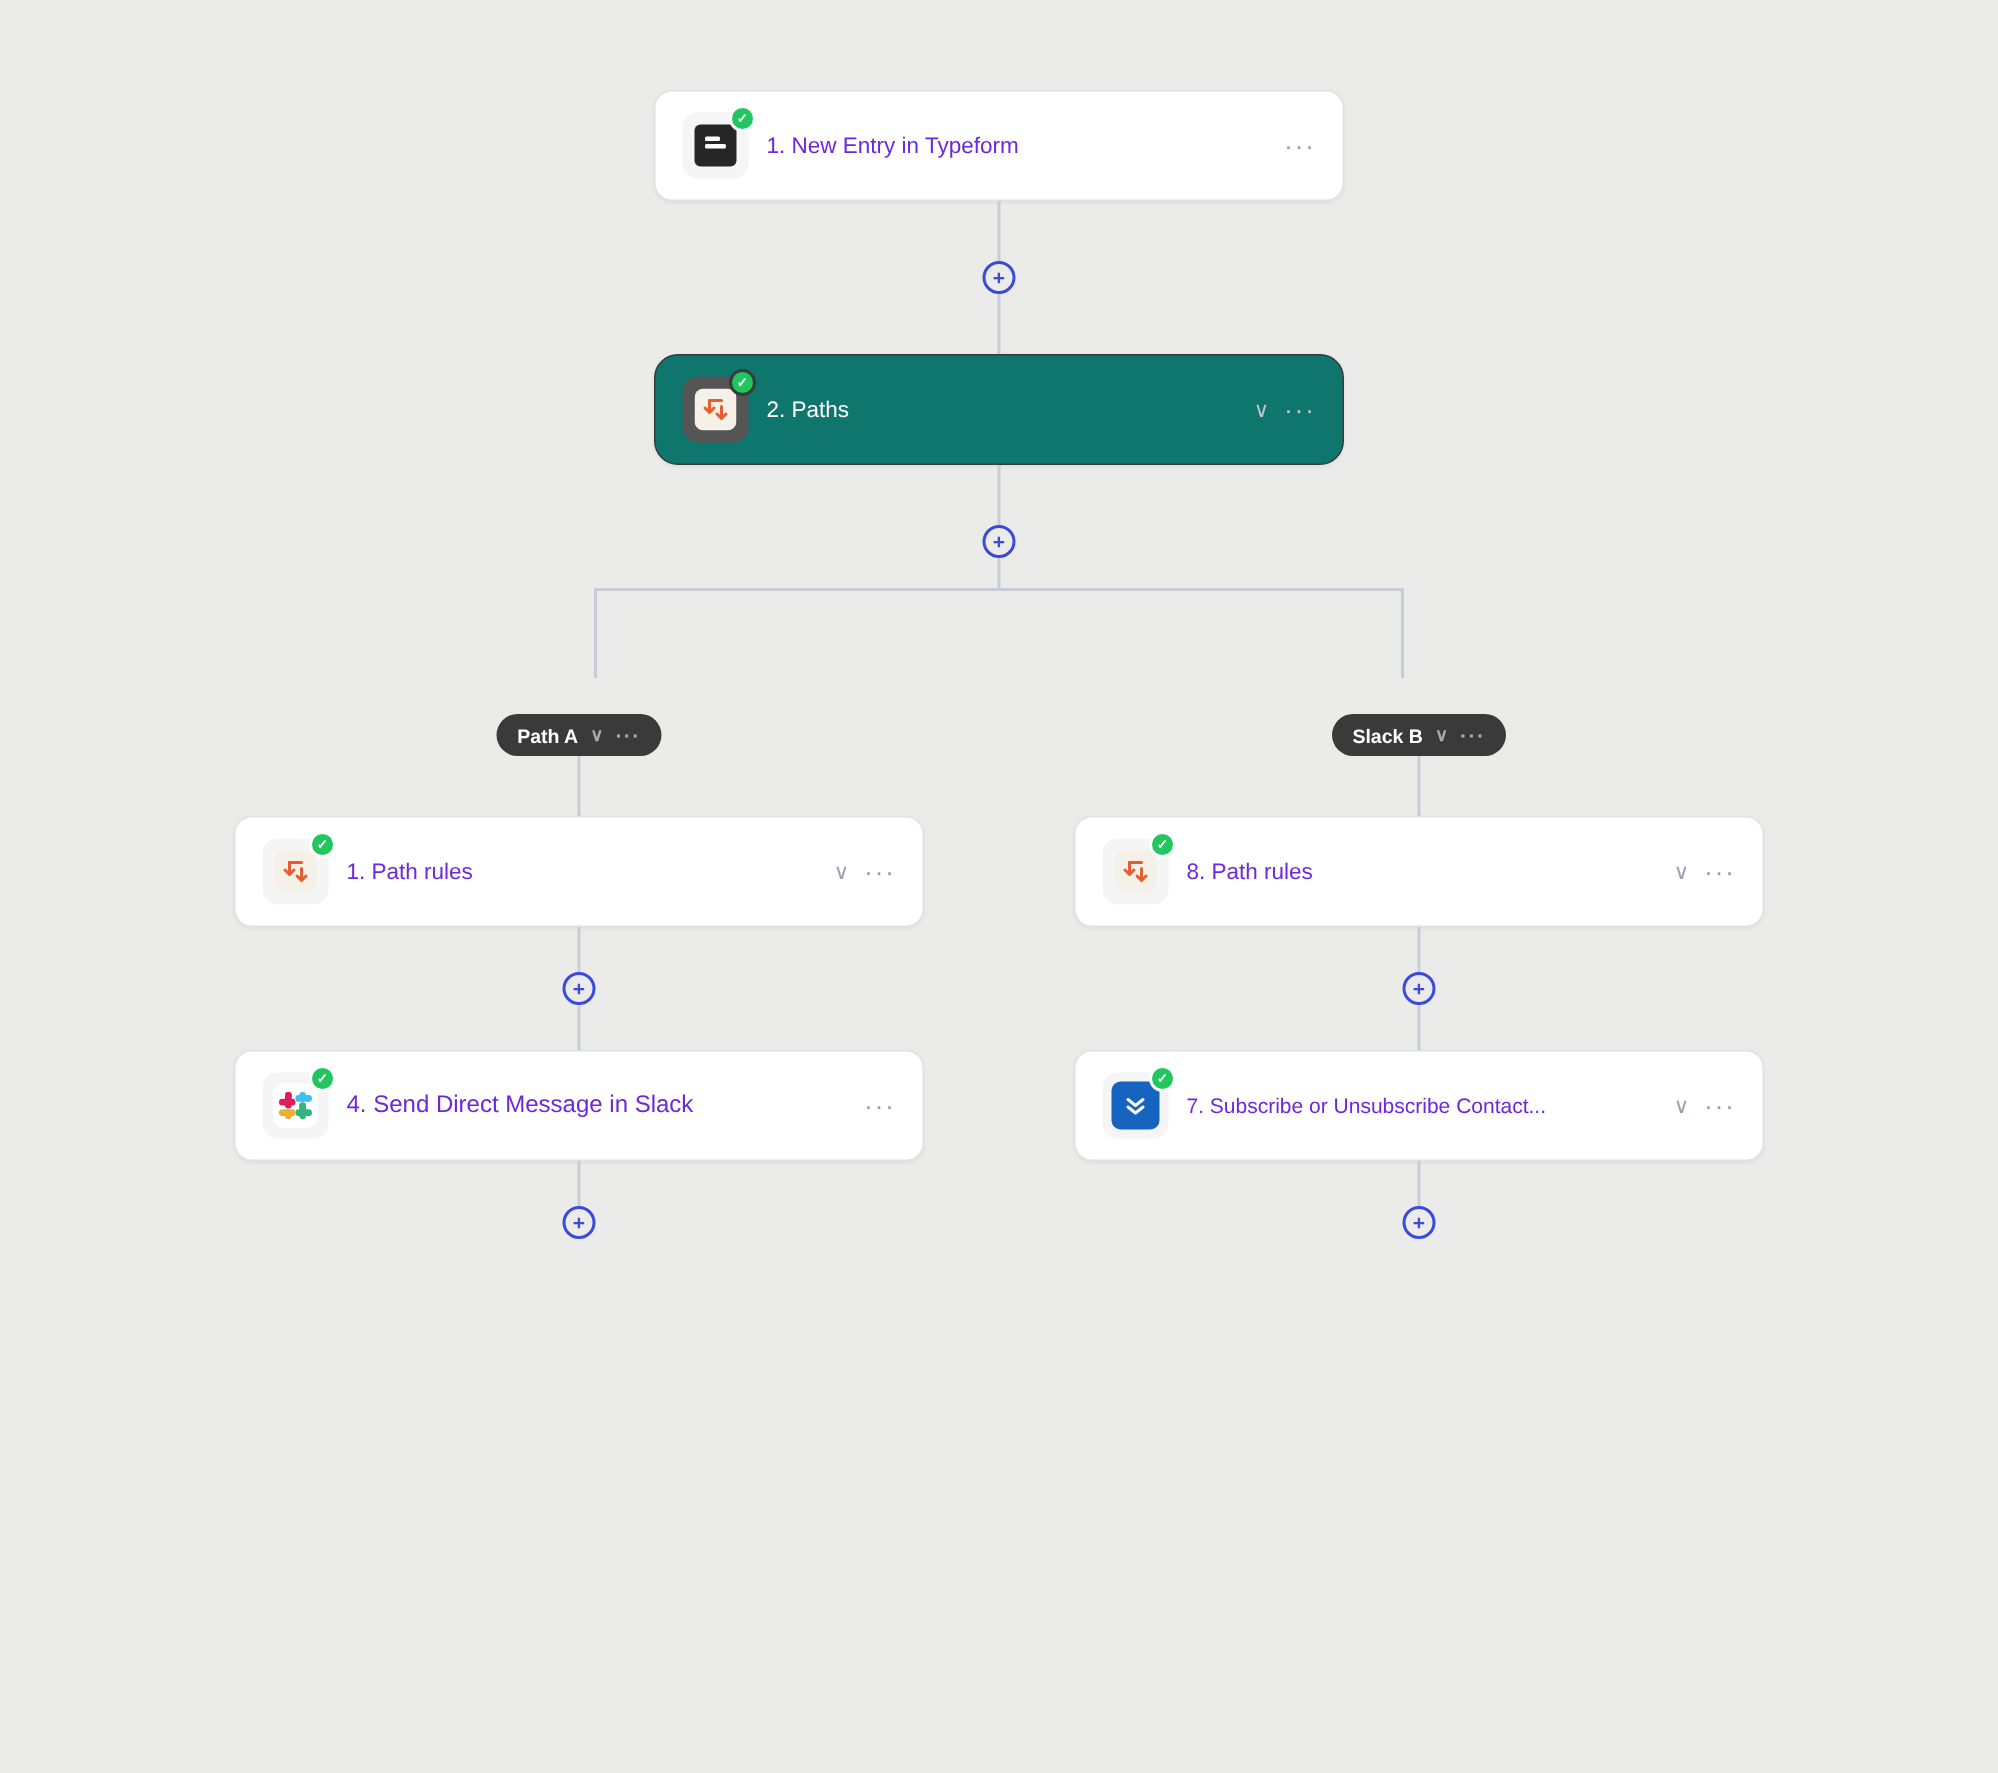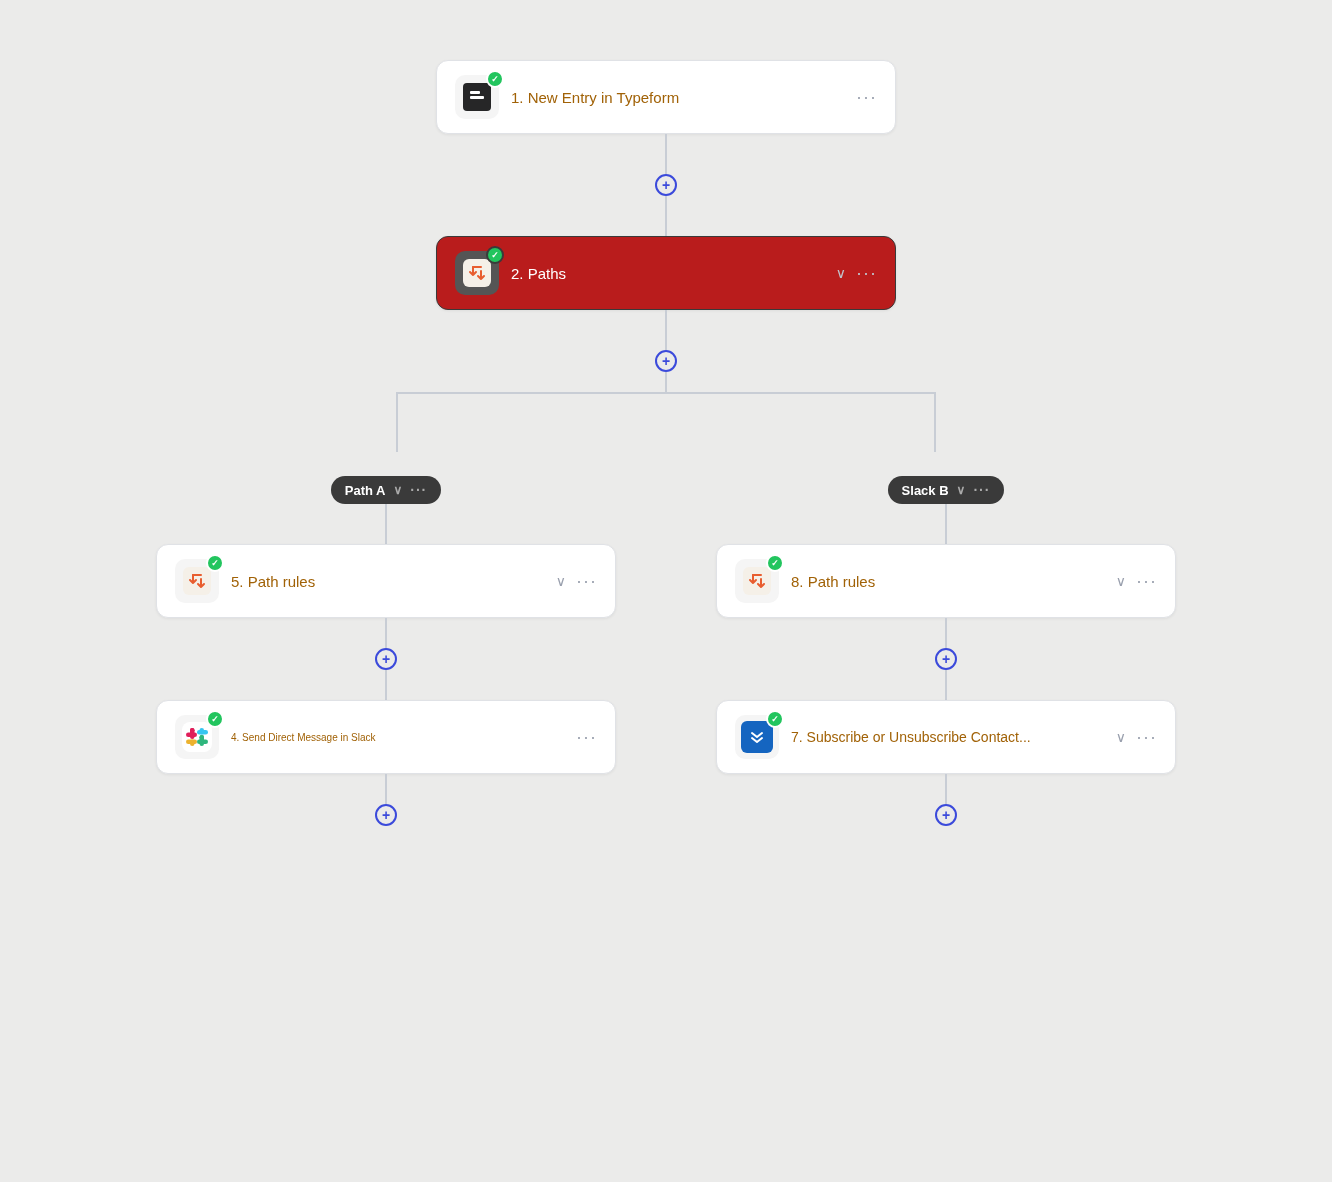--- a/index.html
+++ b/index.html
@@ -48,43 +48,44 @@
       border-radius: 12px;
       border: 1.5px solid #e0e2e6;
       padding: 14px 18px;
       display: flex;
       align-items: center;
       gap: 12px;
       position: relative;
       box-shadow: 0 1px 3px rgba(0,0,0,0.06);
     }
     .card-dark {
-      background: #b91c1c;
+      background: #0f766e;
       border-color: #3a3a3a;
+      border-radius: 16px;
     }
 
     .card-icon-wrapper {
       width: 44px;
       height: 44px;
       border-radius: 10px;
       background: #f5f5f5;
       display: flex;
       align-items: center;
       justify-content: center;
       flex-shrink: 0;
       position: relative;
     }
     .card-dark .card-icon-wrapper {
       background: #555;
     }
 
     .card-title {
       font-size: 15px;
       font-weight: 500;
-      color: #a16207;
+      color: #6d28d9;
       flex: 1;
     }
     .card-dark .card-title {
       color: #ffffff;
     }
 
     .card-actions {
       display: flex;
       align-items: center;
       gap: 10px;
@@ -322,21 +323,21 @@
         <div class="card branch-card">
           <div class="card-icon-wrapper">
             <svg width="28" height="28" viewBox="0 0 28 28" fill="none">
               <rect width="28" height="28" rx="6" fill="#f5f0e8"></rect>
               <path d="M10 8 L10 16 L7 13 M10 16 L13 13" stroke="#e85d2f" stroke-width="2" stroke-linecap="round" stroke-linejoin="round" fill="none"></path>
               <path d="M18 12 L18 20 L15 17 M18 20 L21 17" stroke="#e85d2f" stroke-width="2" stroke-linecap="round" stroke-linejoin="round" fill="none"></path>
               <line x1="10" y1="8" x2="18" y2="8" stroke="#e85d2f" stroke-width="2" stroke-linecap="round"></line>
             </svg>
             <div class="status-badge"></div>
           </div>
-          <span class="card-title">5. Path rules</span>
+          <span class="card-title">1. Path rules</span>
           <div class="card-actions">
             <span class="chevron-icon">∨</span>
             <span class="dots-icon">···</span>
           </div>
         </div>
 
         <div class="connector-wrapper">
           <div class="line-segment" style="height:30px;"></div>
           <div class="plus-btn" style="position:relative;left:auto;transform:none;">+</div>
           <div class="line-segment" style="height:30px;"></div>
@@ -357,21 +358,21 @@
               <rect x="17.5" y="13" width="4.5" height="4.5" rx="2.25" fill="#2EB67D"></rect>
 
               <rect x="8" y="17.5" width="4.5" height="6.5" rx="2.25" fill="#ECB22E"></rect>
               <rect x="4" y="17.5" width="11" height="4.5" rx="2.25" fill="#ECB22E"></rect>
 
               <rect x="17.5" y="6" width="4.5" height="6.5" rx="2.25" fill="#36C5F0"></rect>
               <rect x="15" y="8" width="11" height="4.5" rx="2.25" fill="#36C5F0"></rect>
             </svg>
             <div class="status-badge"></div>
           </div>
-          <span class="card-title" style="font-size:10px;">4. Send Direct Message in Slack</span>
+          <span class="card-title" style="font-size:16px;">4. Send Direct Message in Slack</span>
           <div class="card-actions">
             <span class="dots-icon">···</span>
           </div>
         </div>
 
         <div class="connector-wrapper">
           <div class="line-segment" style="height:30px;"></div>
           <div class="plus-btn" style="position:relative;left:auto;transform:none;">+</div>
         </div>
       </div>

